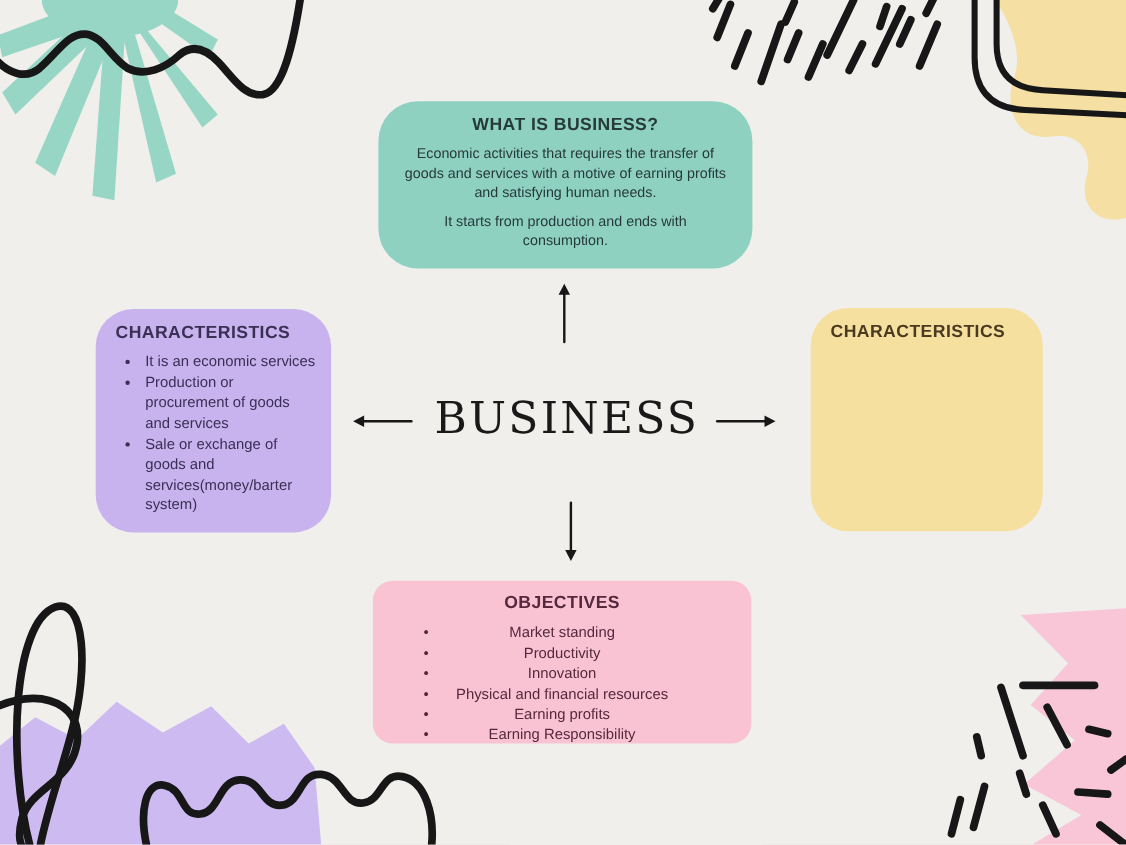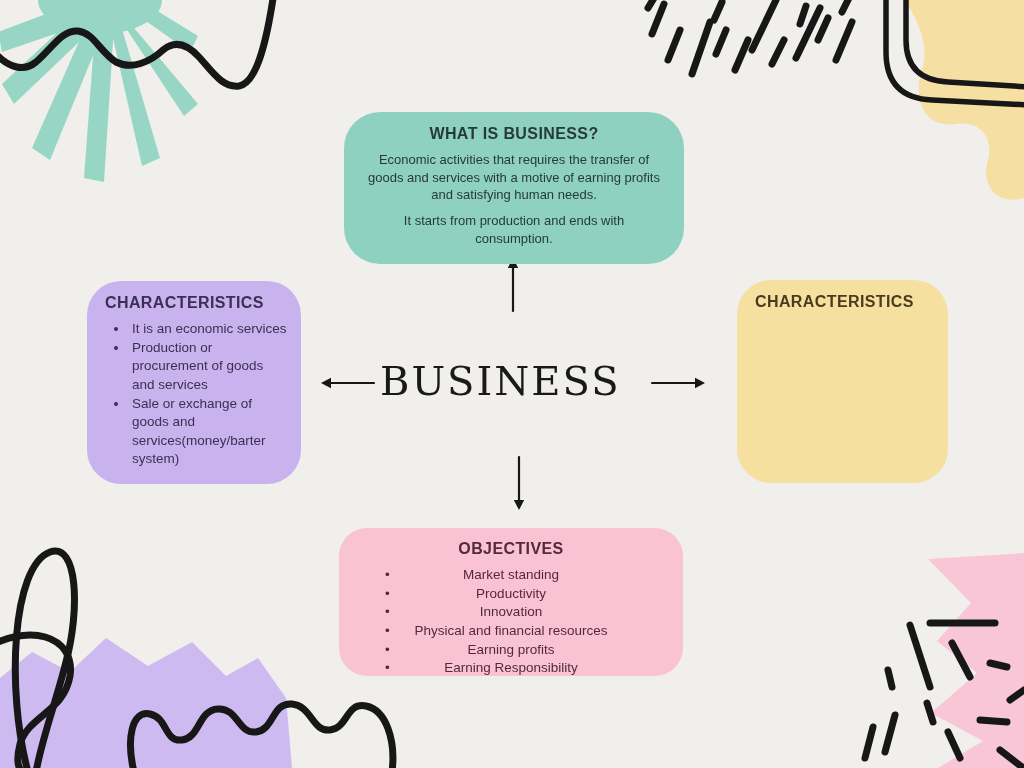--- a/index.html
+++ b/index.html
@@ -9,49 +9,49 @@
     font-family:"Liberation Sans", sans-serif;
   }
   .deco { position:absolute; pointer-events:none; }
 
   .node { position:absolute; box-sizing:border-box; }
   .node h2 { margin:0; font-size:16px; font-weight:bold; letter-spacing:0.4px; }
 
   .node-teal {
     left:344px; top:92px; width:340px; height:152px;
     background:var(--teal,#8ed1c1); border-radius:36px;
-    padding:13px 24px 0; text-align:center; color:var(--teal-text,#273a3a);margin-top:20px;
+    padding:13px 24px 0; text-align:center; color:var(--teal-text,#273a3a);
   }
   .node-teal p { margin:8px 0 0; font-size:13px; line-height:1.36; }
 
   .node-purple {
     left:87px; top:281px; width:214px; height:203px;
     background:var(--purple,#c9b3ee); border-radius:34px;
     padding:13px 12px 0 18px; color:var(--purple-text,#3a2f55);
   }
   .node-yellow {
     left:737px; top:280px; width:211px; height:203px;
     background:var(--yellow,#f6e0a0); border-radius:34px;
     padding:13px 10px 0 18px; color:var(--yellow-text,#4a3a1f);
   }
   .bullets { margin:8px 0 0; padding-left:24px; font-size:13.5px; line-height:1.38; }
   .bullets li { padding-left:3px; }
   .node-yellow .bullets { line-height:1.46; }
 
   .node-pink {
     left:339px; top:528px; width:344px; height:148px;
-    background:var(--pink,#f9c3d4); border-radius:28px;
+    background:var(--pink,#f9c3d4); border-radius:18px;
     padding:12px 18px 13px; text-align:center; color:var(--pink-text,#55283c);
   }
   .center-bullets { list-style:none; margin:8px 0 0; padding:0; font-size:13.5px; line-height:1.38; }
   .center-bullets li { position:relative; }
   .center-bullets li::before { content:"\2022"; position:absolute; left:28px; }
 
   .central-title {
-    position:absolute; left:380px; top:358px; width:240px; margin:0;
+    position:absolute; left:395px; top:358px; width:240px; margin:0;
     font-family:"DejaVu Serif","Liberation Serif",serif;
     font-size:40px; font-weight:500; letter-spacing:2px; color:#191919;
   }
   .stroke { stroke:var(--ink,#171717); fill:none; stroke-linecap:round; stroke-linejoin:round; }
   .fillink { fill:var(--ink,#171717); }
 </style>
 </head>
 <body>
 
 <div class="canvas">

